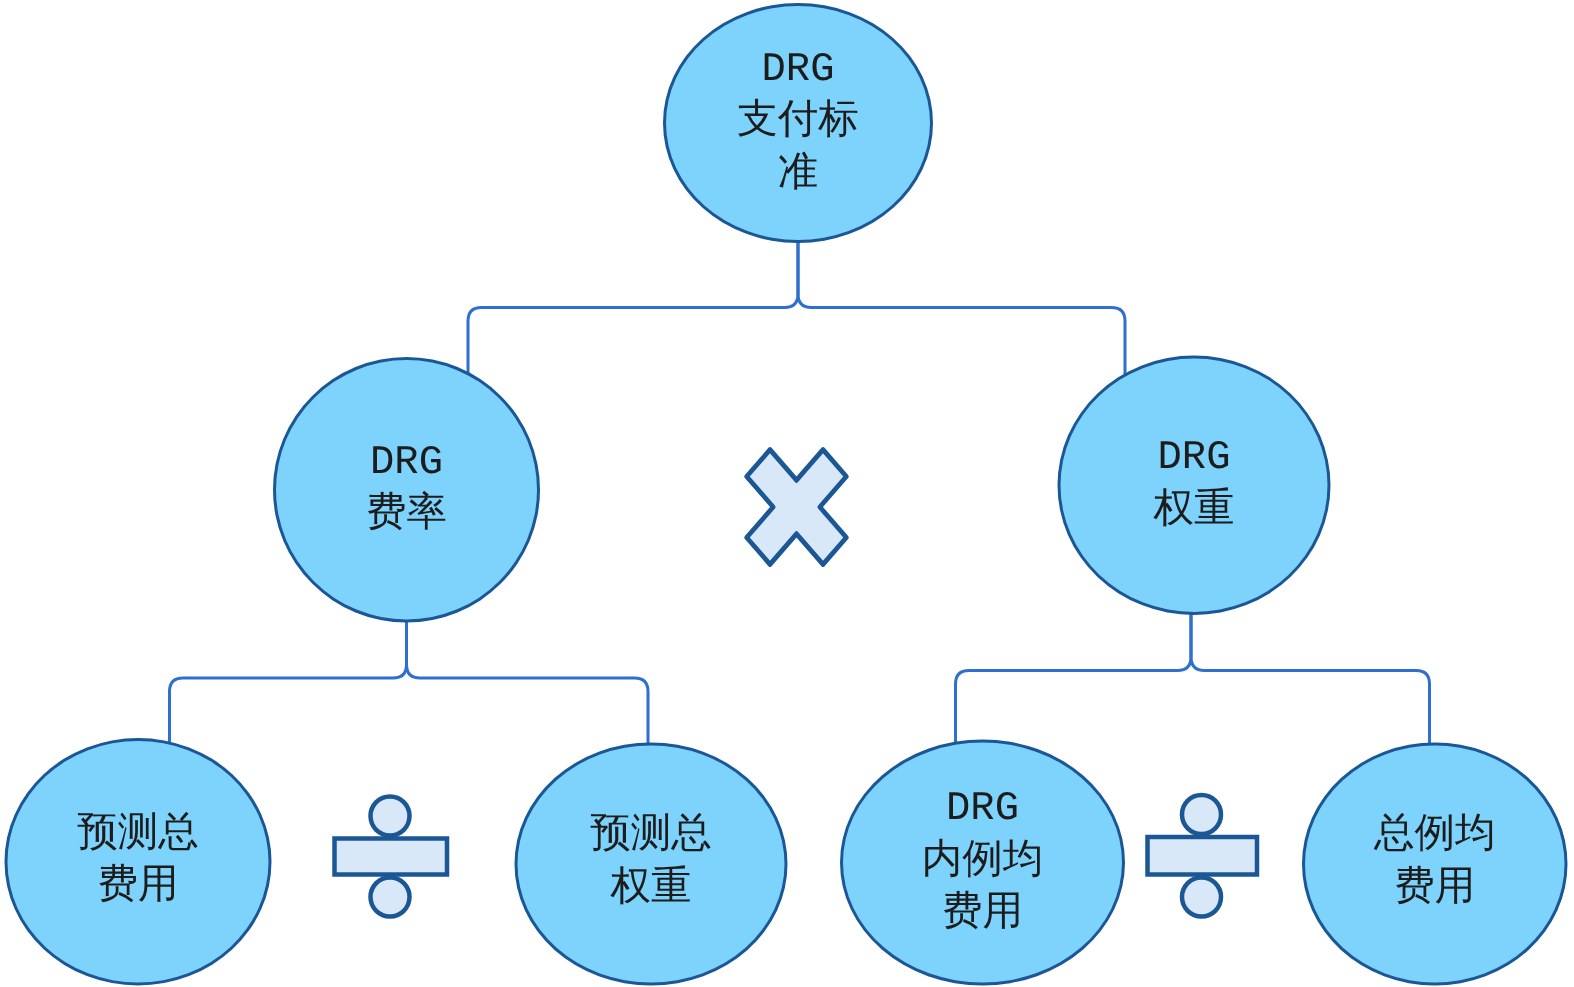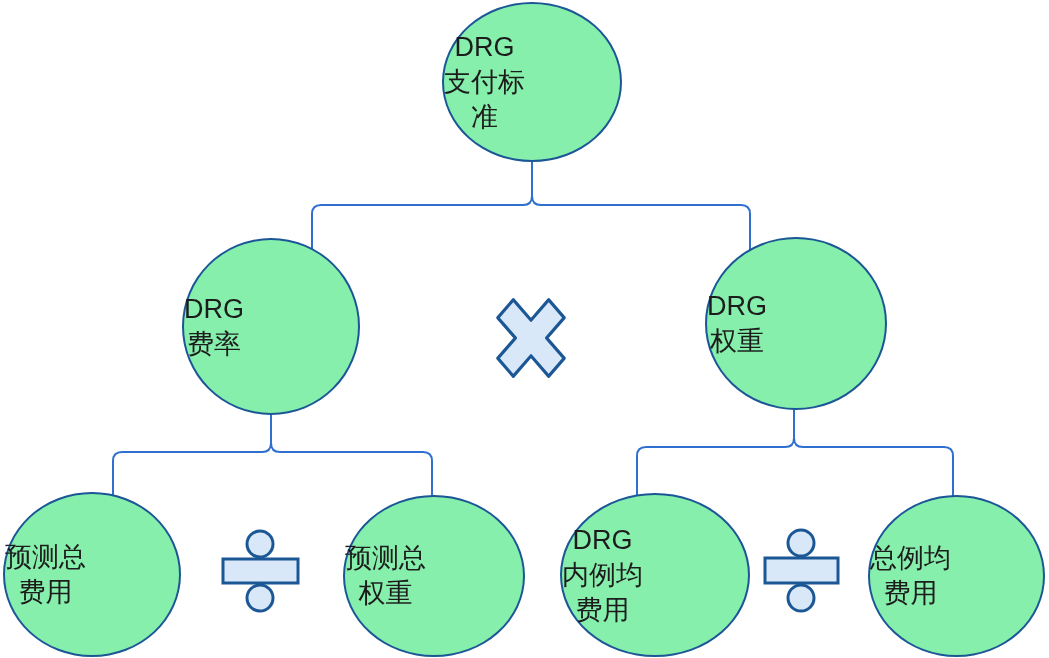--- a/index.html
+++ b/index.html
@@ -17,25 +17,27 @@
     overflow: hidden;
   }
   .layer {
     position: absolute;
     left: 0;
     top: 0;
   }
   .node {
     position: absolute;
     box-sizing: border-box;
-    background: #86efac;
+    background: #7dd3fc;
     border: 2.5px solid #1b5796;
     border-radius: 50%;
     display: flex;
     align-items: center;
+    justify-content: center;
+    font-family: Liberation Mono, monospace;
   }
   .node .label {
     white-space: pre-line;
     text-align: center;
     color: #1c1c1c;
     font-size: 27px;
     line-height: 35px;
   }
   
   .n-payment-standard { left: 442px; top: 2px;   width: 180px; height: 160px; }

